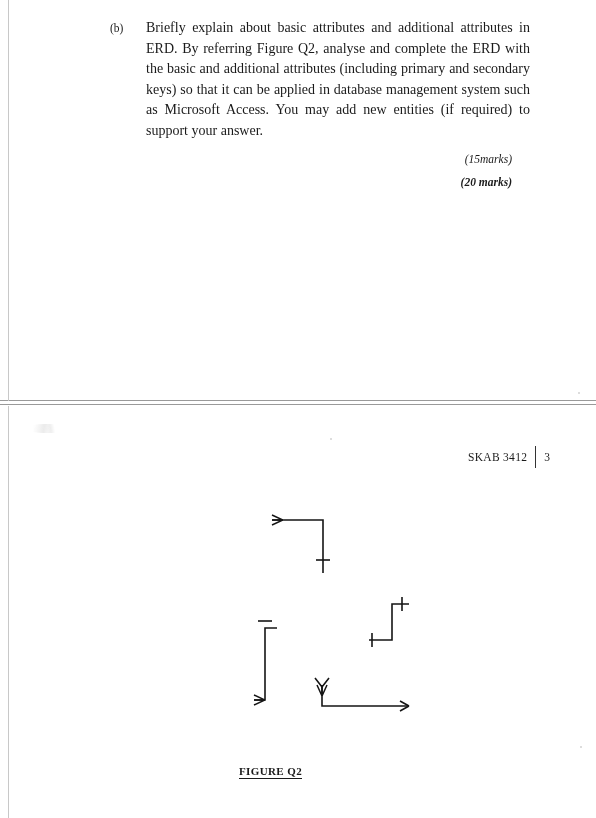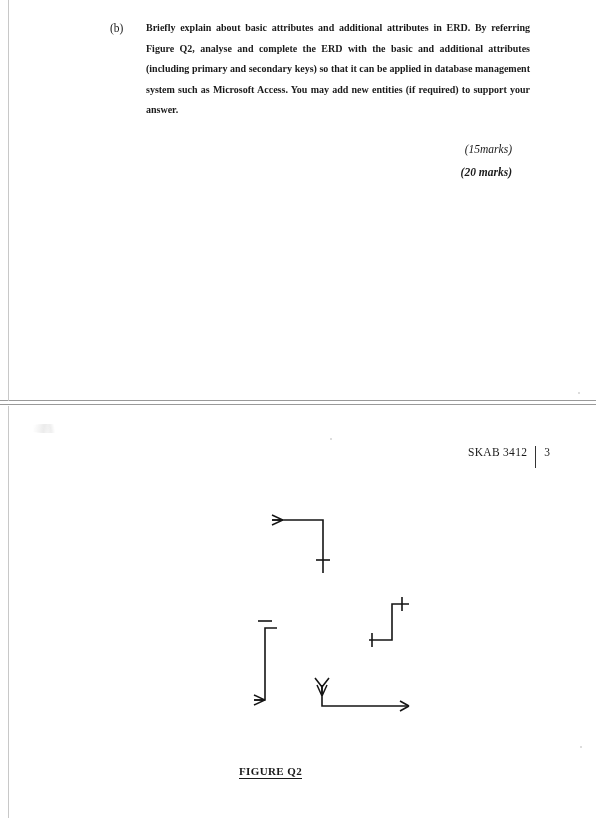--- a/index.html
+++ b/index.html
@@ -54,46 +54,45 @@
     align-items: flex-start;
   }
   .q-label {
     width: 36px;
     flex: 0 0 36px;
     font-size: 11.5px;
     line-height: 20.5px;
   }
   .q-text {
     flex: 1;
-    font-size: 10px;
+    font-size: 14px;
     line-height: 20.5px;
     text-align: justify;
     text-justify: inter-word;
-    font-weight: bold;
   }
   .marks-line {
     text-align: right;
     font-style: italic;
     font-size: 11.5px;
-    margin-top: 22px;
+    margin-top: 12px;
     padding-right: 18px;
   }
   .marks-line.bold {
     font-weight: bold;
     margin-top: 11px;
   }
 
   
   .page-header {
     position: absolute;
     right: 46px;
     top: 446px;
     font-size: 11.5px;
     display: flex;
-    align-items: flex-start;
+    align-items: center;
     white-space: nowrap;
   }
   .page-header .code { letter-spacing: 0.3px; }
   .page-header .rule {
     display: inline-block;
     width: 1px;
     height: 22px;
     background: #333;
     margin: 0 8px;
   }

